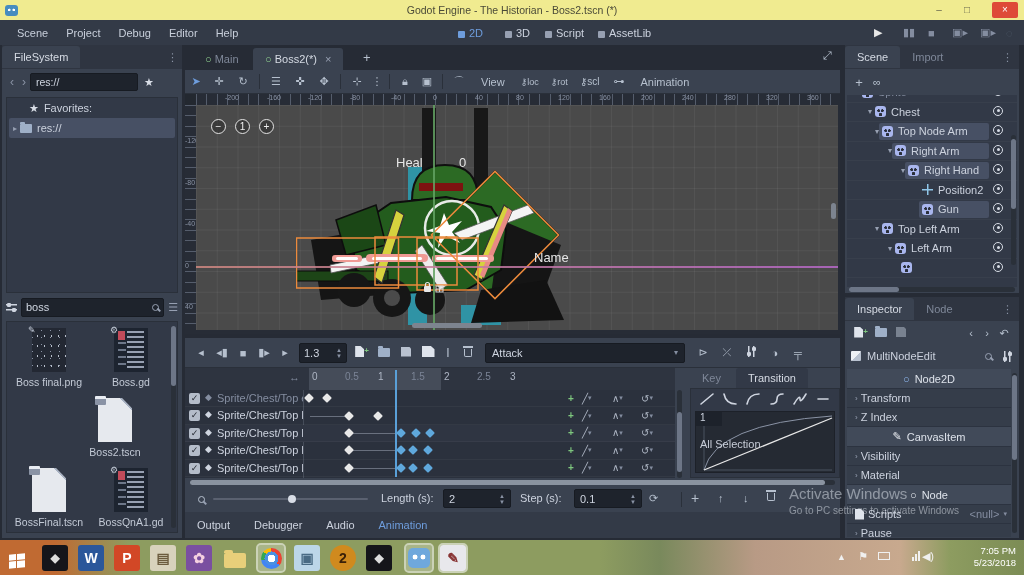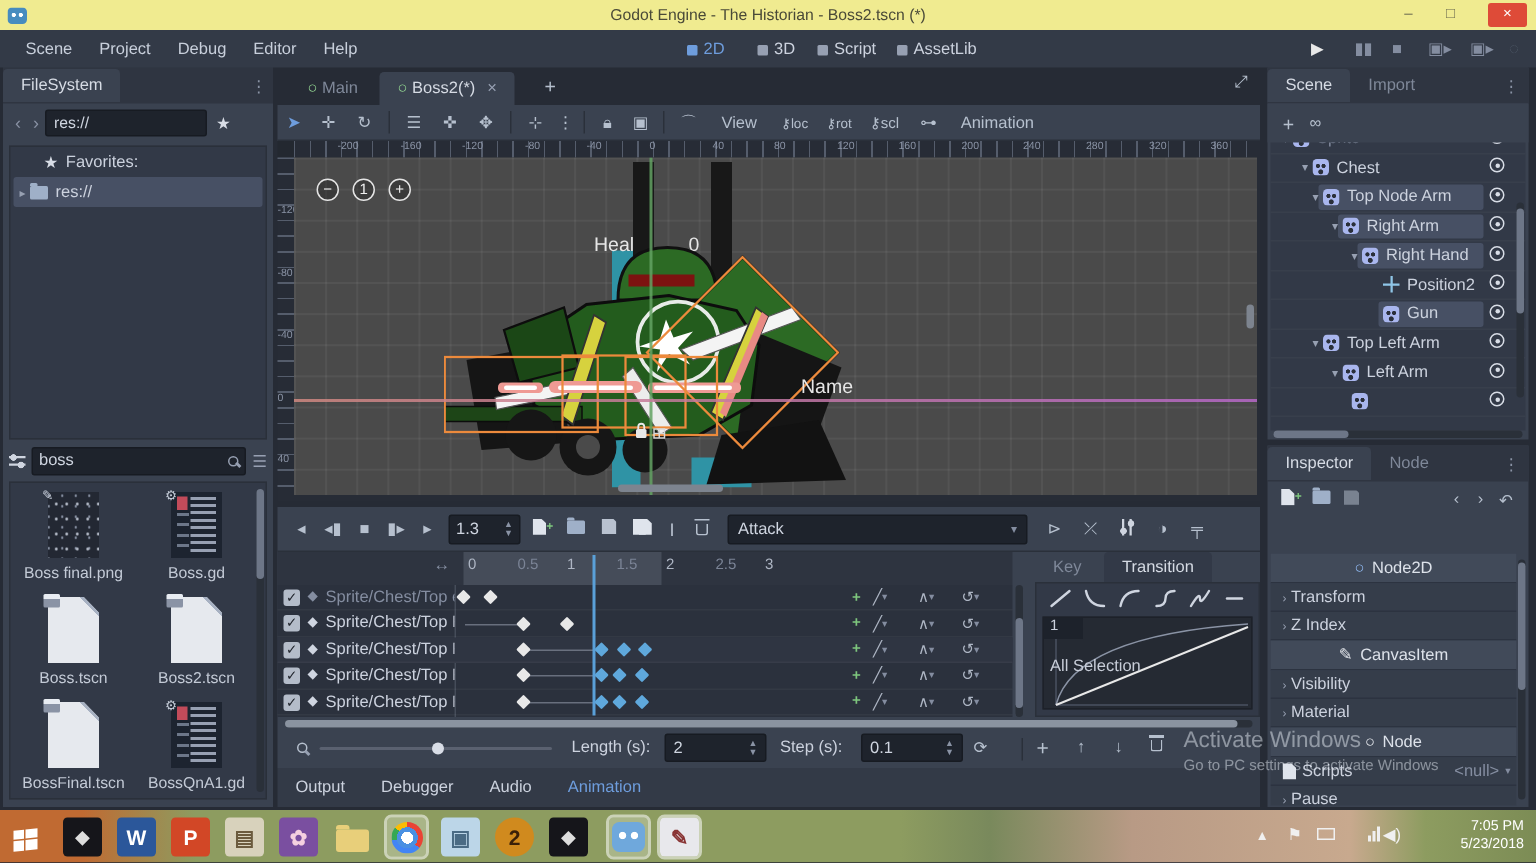--- a/index.html
+++ b/index.html
@@ -165,28 +165,21 @@
         <div class="fname">Boss final.png</div>
       </div>
       <div class="fcell" style="left:88px;top:6px">
         <div class="fthumb">
             <div class="thumb-code"></div>
             <span class="badge">⚙</span>
           </div>
         <div class="fname">Boss.gd</div>
       </div>
 
-      <div class="fcell" style="left:6px;top:76px">
-        <div class="fthumb">
-            <div class="thumb-page"></div>
-            <span class="badge-clap"></span>
-          </div>
-        <div class="fname">Boss.tscn</div>
-      </div>
-      <div class="fcell" style="left:88px;top:76px">
+      <div class="fcell" style="left:72px;top:76px">
         <div class="fthumb">
             <div class="thumb-page"></div>
             <span class="badge-clap"></span>
           </div>
         <div class="fname">Boss2.tscn</div>
       </div>
 
       <div class="fcell" style="left:6px;top:146px">
         <div class="fthumb">
             <div class="thumb-page"></div>
@@ -630,20 +623,26 @@
     </div>
     <div class="row" style="height:24px;padding:0 6px">
       <span class="ibtn" style="width:20px"><i class="i-file"></i><b style="color:#7ec67e;font-size:8px;vertical-align:top">+</b></span>
       <span class="ibtn" style="width:20px"><i class="i-folder"></i></span>
       <span class="ibtn" style="width:20px;opacity:.5"><i class="i-save"></i></span>
       <span style="flex:1"></span>
       <span class="ibtn" style="width:16px">‹</span>
       <span class="ibtn" style="width:16px">›</span>
       <span class="ibtn" style="width:18px">↶</span>
     </div>
+    <div class="row" style="height:22px;padding:0 6px">
+      <i class="i-cube"></i>
+      <span style="margin-left:6px;flex:1">MultiNodeEdit</span>
+      <i class="i-search" style="margin-right:10px"></i>
+      <i class="i-sliders"></i>
+    </div>
     <div class="abs" style="left:2px;top:72px;width:164px;height:168px;overflow:hidden">
       <div class="phead">
           <span style="color:#8fb8f0;margin-right:5px">○</span>
           <span>Node2D</span>
         </div>
       <div class="prow">
           <span class="chev">›</span>
           <span>Transform</span>
         </div>
       <div class="prow">

